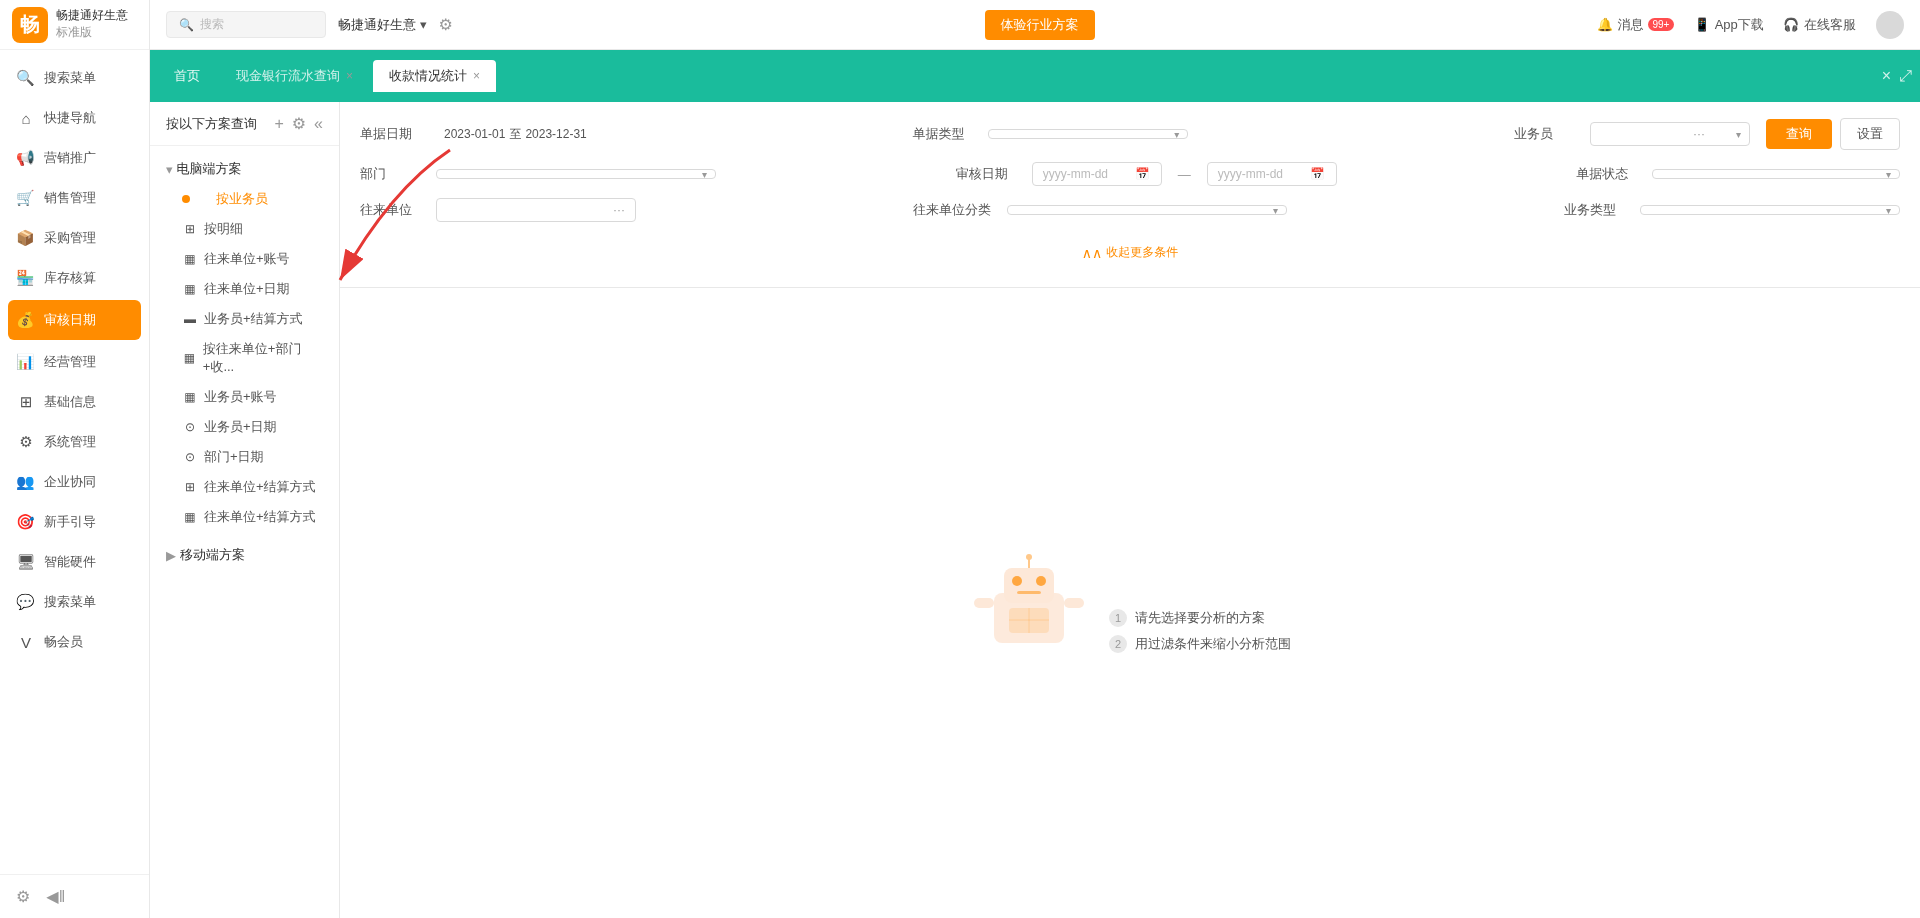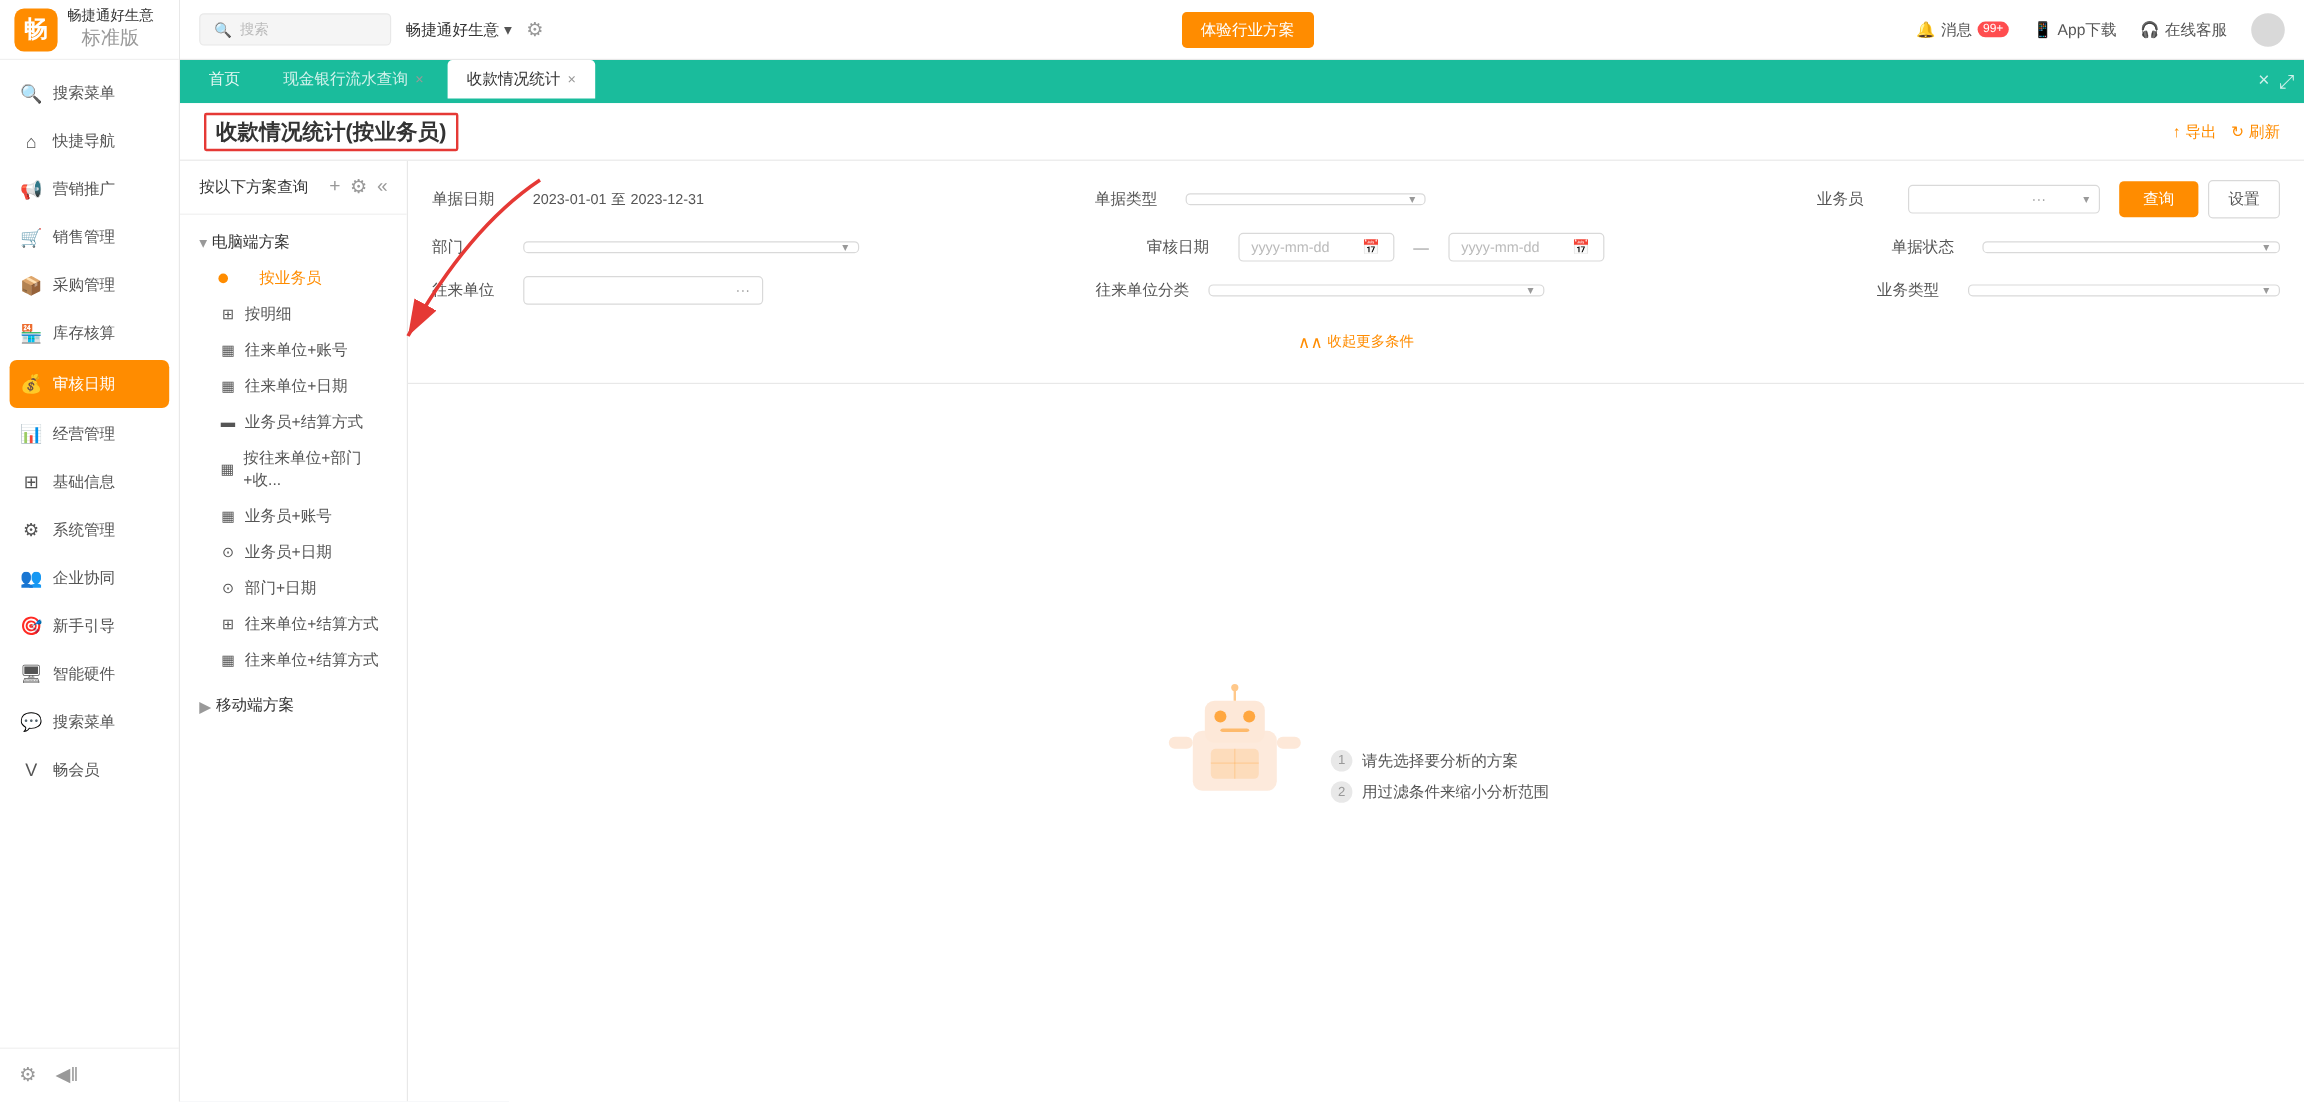--- a/index.html
+++ b/index.html
@@ -14,21 +14,21 @@
     .sidebar-logo {
       height: 50px; display: flex; align-items: center; padding: 0 12px;
       background: #fff; border-bottom: 1px solid #f0f0f0;
     }
     .logo-icon {
       width: 36px; height: 36px; background: #ff8c00; border-radius: 8px;
       display: flex; align-items: center; justify-content: center;
       color: #fff; font-size: 20px; font-weight: bold; margin-right: 8px;
     }
     .logo-text { font-size: 12px; color: #333; line-height: 1.3; }
-    .logo-badge { font-size: 16px; color: #999; text-align: center; }
+    .logo-badge { font-size: 12px; color: #999; }
 
     .sidebar-nav { flex: 1; overflow-y: auto; padding: 8px 0; }
     .sidebar-item {
       display: flex; align-items: center; padding: 10px 16px; cursor: pointer;
       color: #555; font-size: 13px; transition: background 0.2s;
     }
     .sidebar-item.active { background: #ff8c00; color: #fff; border-radius: 6px; margin: 2px 8px; padding: 10px 8px; }
     .sidebar-item .icon { width: 20px; height: 20px; margin-right: 8px; display: flex; align-items: center; justify-content: center; font-size: 15px; }
 
     .sidebar-footer {
@@ -55,21 +55,21 @@
       background: #ff8c00; color: #fff; border: none; border-radius: 4px;
       padding: 6px 16px; cursor: pointer; font-size: 13px; margin-left: 29px;
     }
     .topbar-right { display: flex; align-items: center; gap: 20px; color: #555; font-size: 13px; }
     .topbar-right-item { display: flex; align-items: center; gap: 4px; cursor: pointer; }
     .badge { background: #ff4d4f; color: #fff; border-radius: 10px; font-size: 10px; padding: 1px 5px; }
     .user-avatar { width: 28px; height: 28px; background: #d9d9d9; border-radius: 50%; }
 
     
     .tabs {
-      height: 36px; background: #1abc9c; display: flex; 
+      height: 52px; background: #1abc9c; display: flex; align-items: center;
       padding: 0 8px; gap: 4px;
     }
     .tab {
       height: 32px; padding: 0 16px; display: flex; align-items: center; gap: 6px;
       cursor: pointer; border-radius: 4px 4px 0 0; font-size: 13px; color: rgba(255,255,255,0.8);
     }
     .tab.active { background: #fff; color: #333; border-radius: 4px 4px 0 0; }
     .tab-close { font-size: 12px; color: #999; cursor: pointer; }
     .tab-home { color: rgba(255,255,255,0.9); }
     .tabs-right { margin-left: auto; display: flex; align-items: center; gap: 8px; }
@@ -317,33 +317,20 @@
     <div class="tab active">
       <span>收款情况统计</span>
       <span class="tab-close">×</span>
     </div>
     <div class="tabs-right">
       <span class="tabs-right-btn">×</span>
       <span class="tabs-right-btn">⤢</span>
     </div>
   </div>
 
-  <div class="page-header">
-    <div class="page-title">收款情况统计(按业务员)</div>
-    <div class="page-actions">
-      <div class="page-action-btn">
-        <span>↑</span>
-        <span>导出</span>
-      </div>
-      <div class="page-action-btn">
-        <span>↻</span>
-        <span>刷新</span>
-      </div>
-    </div>
-  </div>
 
   <div class="content">
 
     <div class="left-panel">
       <div class="left-panel-header">
         <span>按以下方案查询</span>
         <div class="left-panel-actions">
           <span class="left-panel-icon">+</span>
           <span class="left-panel-icon">⚙</span>
           <span class="left-panel-icon">«</span>

